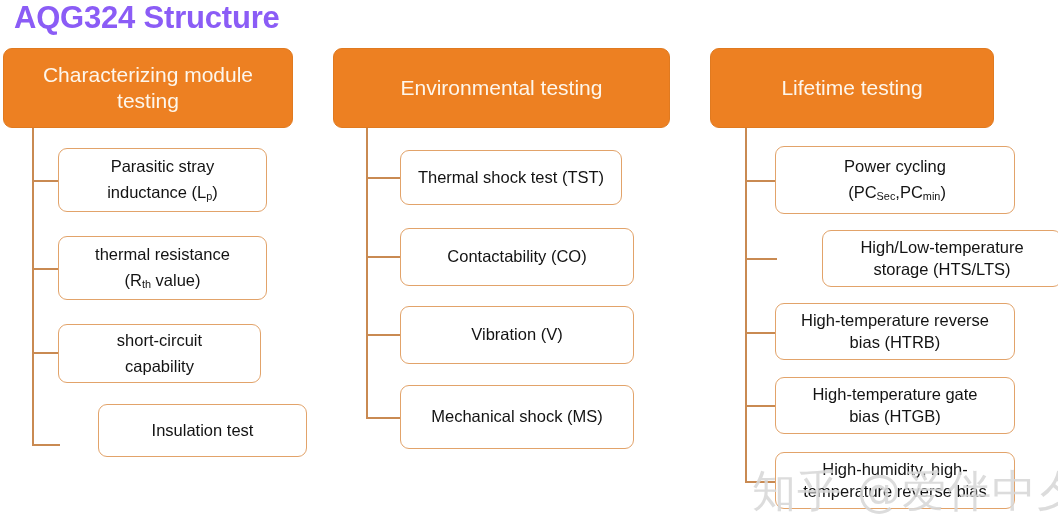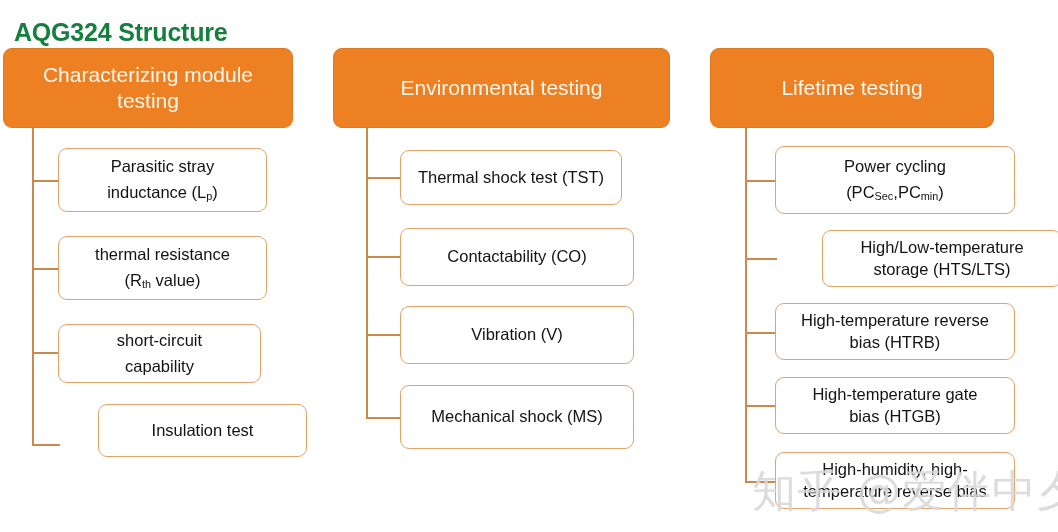--- a/index.html
+++ b/index.html
@@ -13,24 +13,24 @@
     height: 532px;
     background: #ffffff;
     overflow: hidden;
     font-family: "Liberation Sans", sans-serif;
   }
 
   
   .page-title {
     position: absolute;
     left: 14px;
-    top: 18px;
-    font-size: 25px;
+    top: 0;
+    font-size: 31px;
     font-weight: bold;
-    color: #15803d;
+    color: #8b5cf6;
     letter-spacing: -0.2px;
     white-space: nowrap;
   }
 
   
   .column {
     position: absolute;
     top: 0;
     height: 532px;
   }
@@ -178,21 +178,21 @@
     <div class="col-header" style="left:710px; top:48px; width:284px; height:80px;">Lifetime testing</div>
 
     <div class="trunk" style="left:745px; top:128px; height:354px;"></div>
 
     <div class="branch" style="left:745px; top:180px; width:32px;"></div>
     <div class="branch" style="left:745px; top:258px; width:32px;"></div>
     <div class="branch" style="left:745px; top:332px; width:32px;"></div>
     <div class="branch" style="left:745px; top:405px; width:32px;"></div>
     <div class="branch" style="left:745px; top:481px; width:32px;"></div>
 
-    <div class="node-box two-line" style="left:775px; top:146px; width:240px; height:68px;">
+    <div class="node-box two-line" style="left:775px; top:146px; width:240px; height:68px;text-align:right;">
       <span>
         <span>Power cycling</span><br>
         <span>(PC</span><sub>Sec</sub><span>,PC</span><sub>min</sub><span>)</span>
       </span>
     </div>
 
     <div class="node-box" style="left:775px; top:230px; width:240px; height:57px;margin-left:47px;">
       <span>
         <span>High/Low-temperature</span><br>
         <span>storage (HTS/LTS)</span>

